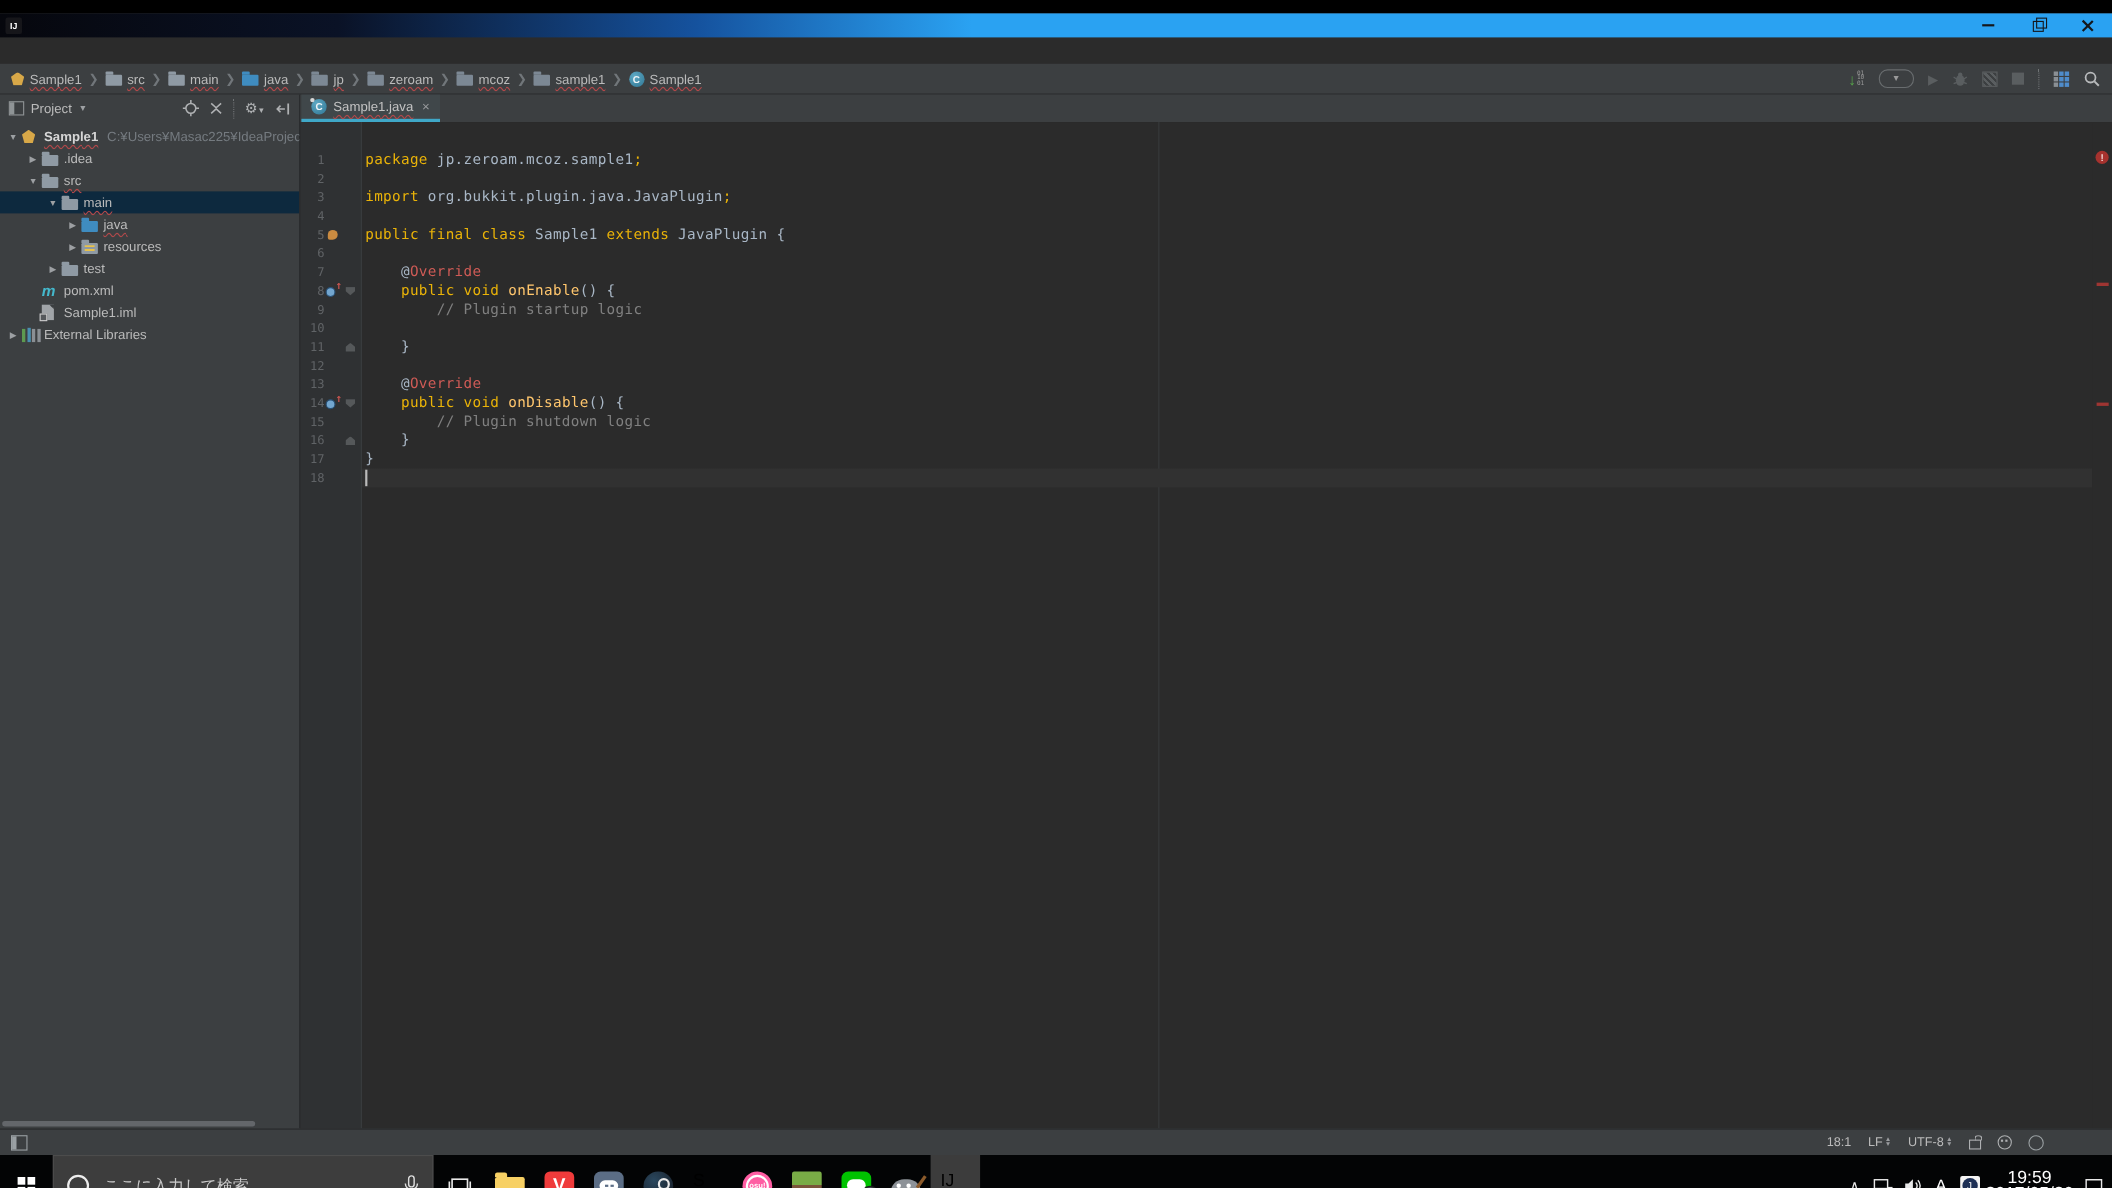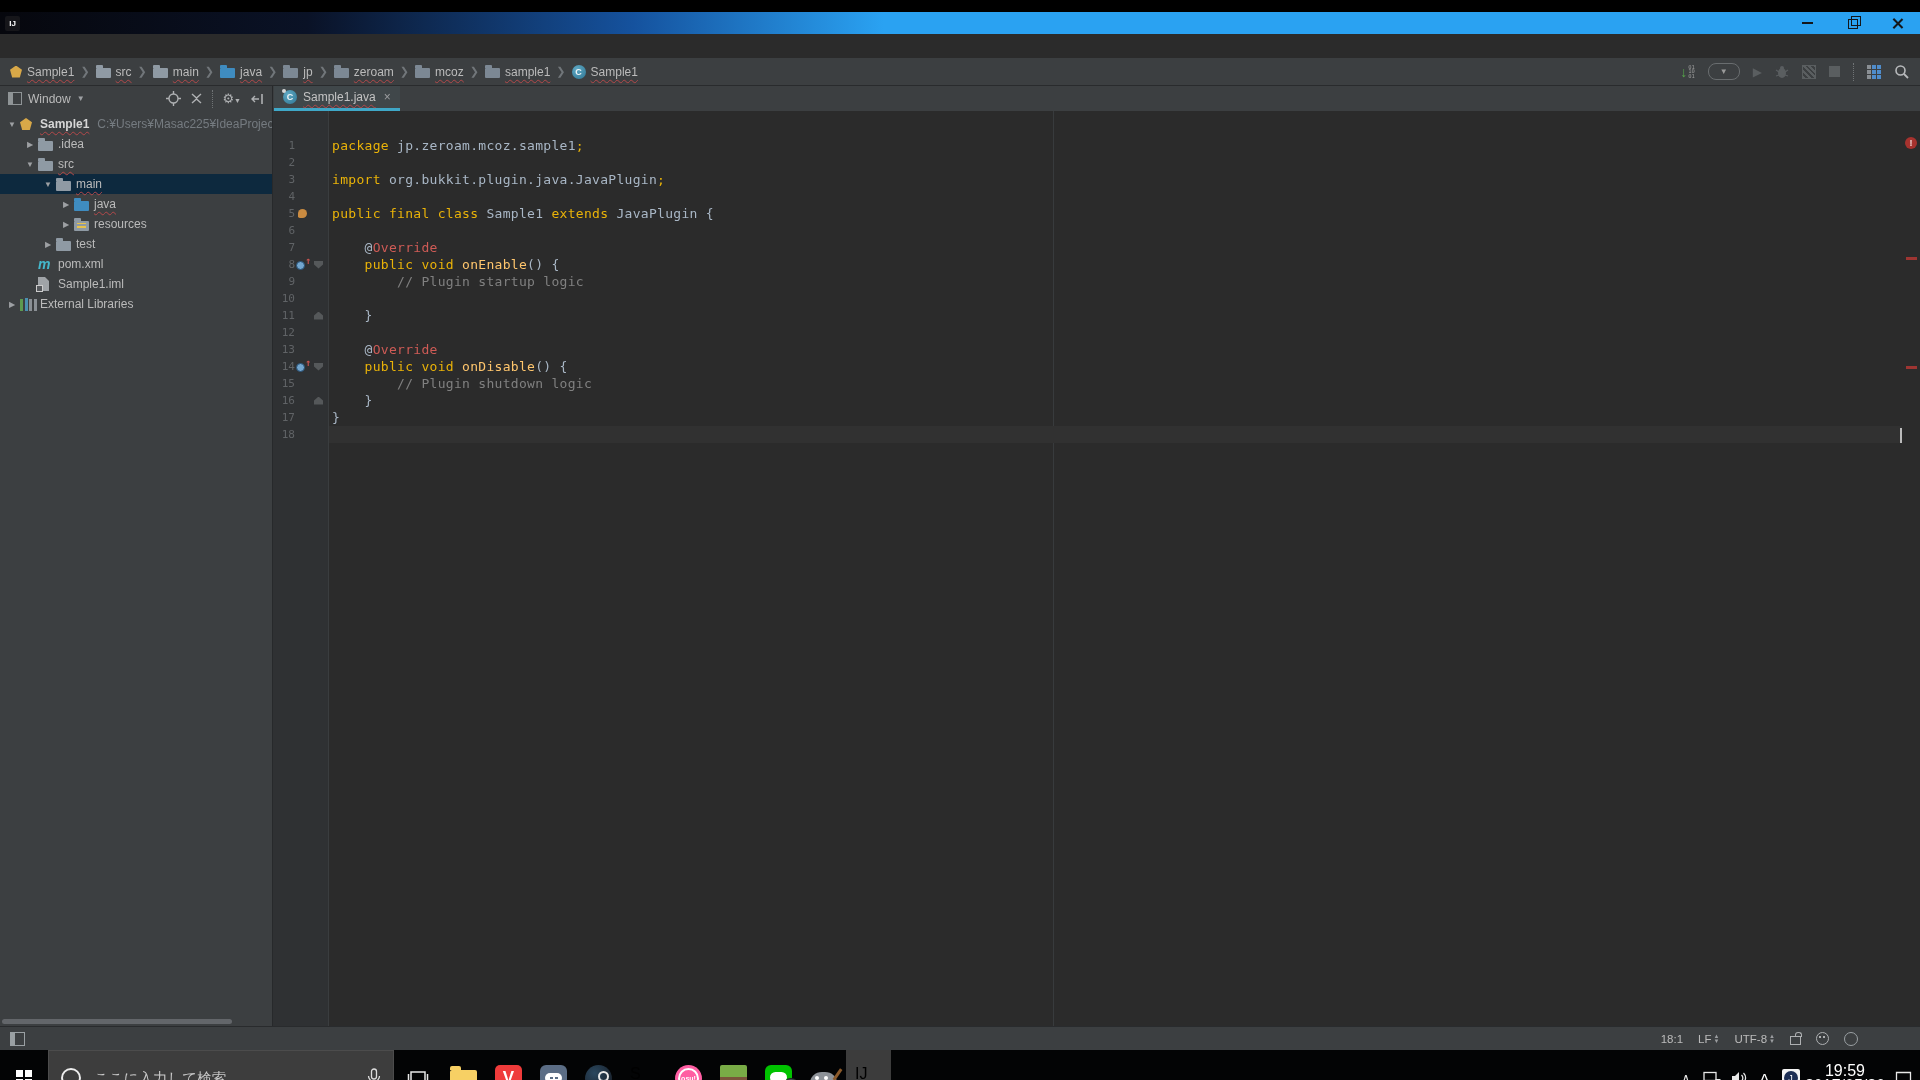--- a/index.html
+++ b/index.html
@@ -83,21 +83,21 @@
   .tabbar{position:absolute;left:273px;top:74px;right:0;height:25px;background:#3c3f41;border-bottom:1px solid #292b2d;}
   .tab{position:absolute;left:1px;top:0;height:22px;display:flex;align-items:center;gap:6px;padding:0 9px;
     background:#40474a;border-bottom:3px solid #3fa8c8;font-size:12px;color:#c3c3c3;}
   .tab-close{color:#9b9da0;font-size:12px;margin-left:2px;}
   
   .editor{position:absolute;left:273px;top:99px;right:0;bottom:66px;background:#2b2b2b;overflow:hidden;}
   .gutter-bg{position:absolute;left:0;top:0;bottom:0;width:55px;background:#2f3133;border-right:1px solid #3a3d3f;}
   .margin-guide{position:absolute;left:780px;top:0;bottom:0;width:1px;background:#383b3d;}
   .code-rows{position:absolute;left:0;top:26px;right:18px;font-family:"DejaVu Sans Mono",monospace;}
   .row{height:17px;display:flex;align-items:center;position:relative;}
-  .row.current{background:linear-gradient(90deg,transparent 56px,#313131 56px);justify-content:space-between;}
+  .row.current{background:linear-gradient(90deg,transparent 56px,#313131 56px);}
   .ln{width:22px;text-align:right;font-size:11px;color:#606366;flex:none;}
   .gslot{width:13px;margin-left:1px;display:flex;align-items:center;justify-content:center;flex:none;height:17px;}
   .fslot{width:20px;display:flex;align-items:center;flex:none;height:17px;}
   .fslot i{margin-left:5px;}
   .fold-open{width:9px;height:8px;background:#55585a;clip-path:polygon(0 0,100% 0,100% 50%,50% 100%,0 50%);}
   .fold-close{width:9px;height:8px;background:#55585a;clip-path:polygon(50% 0,100% 50%,100% 100%,0 100%,0 50%);}
   .g-ovr{position:relative;width:13px;height:13px;}
   .g-ovr::before{content:"";position:absolute;left:0;top:3px;width:7px;height:7px;border-radius:50%;
     background:#73a6cf;border:1.5px solid #274f74;}
   .g-ovr::after{content:"↑";position:absolute;right:-2px;top:-3px;color:#c75450;font-size:10px;font-weight:bold;}
@@ -263,21 +263,21 @@
       <svg width="16" height="16">
           <circle cx="6.5" cy="6.5" r="4.5" fill="none" stroke="#b8babc" stroke-width="1.6"></circle>
           <path d="M10 10 L14 14" stroke="#b8babc" stroke-width="1.8"></path>
         </svg>
     </div>
   </div>
 
   <div class="project-panel">
     <div class="pp-header">
       <span class="pp-paneicon"></span>
-      <span>Window</span>
+      <span>Project</span>
       <span class="pp-caret">▼</span>
       <span class="pp-tools">
         <svg width="15" height="15">
             <circle cx="7.5" cy="7.5" r="4.5" fill="none" stroke="#afb1b3" stroke-width="1.4"></circle>
             <path d="M7.5 0v3M7.5 12v3M0 7.5h3M12 7.5h3" stroke="#afb1b3" stroke-width="1.4"></path>
           </svg>
         <svg width="13" height="15">
             <path d="M2 3l4.5 4L11 3M2 12l4.5-4L11 12" fill="none" stroke="#afb1b3" stroke-width="1.4"></path>
           </svg>
         <span class="dots-sep"></span>

